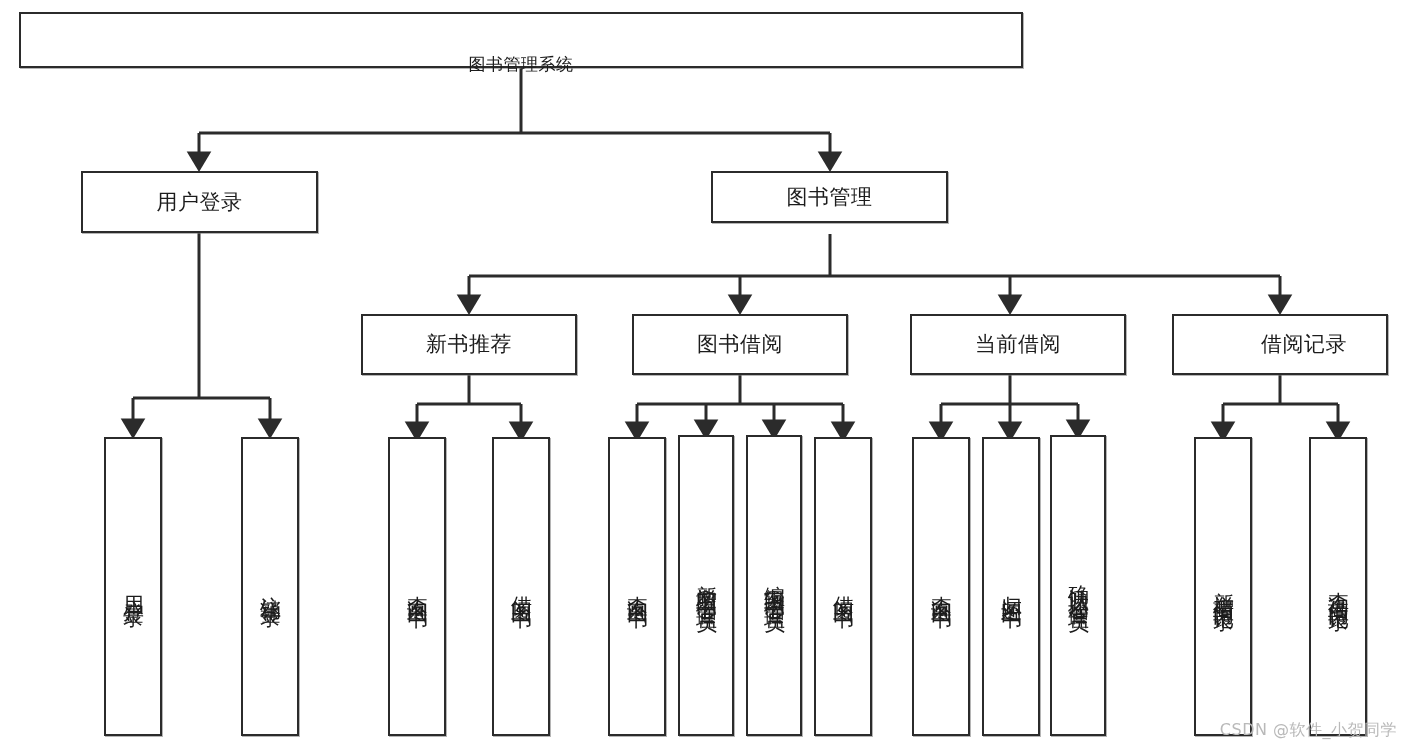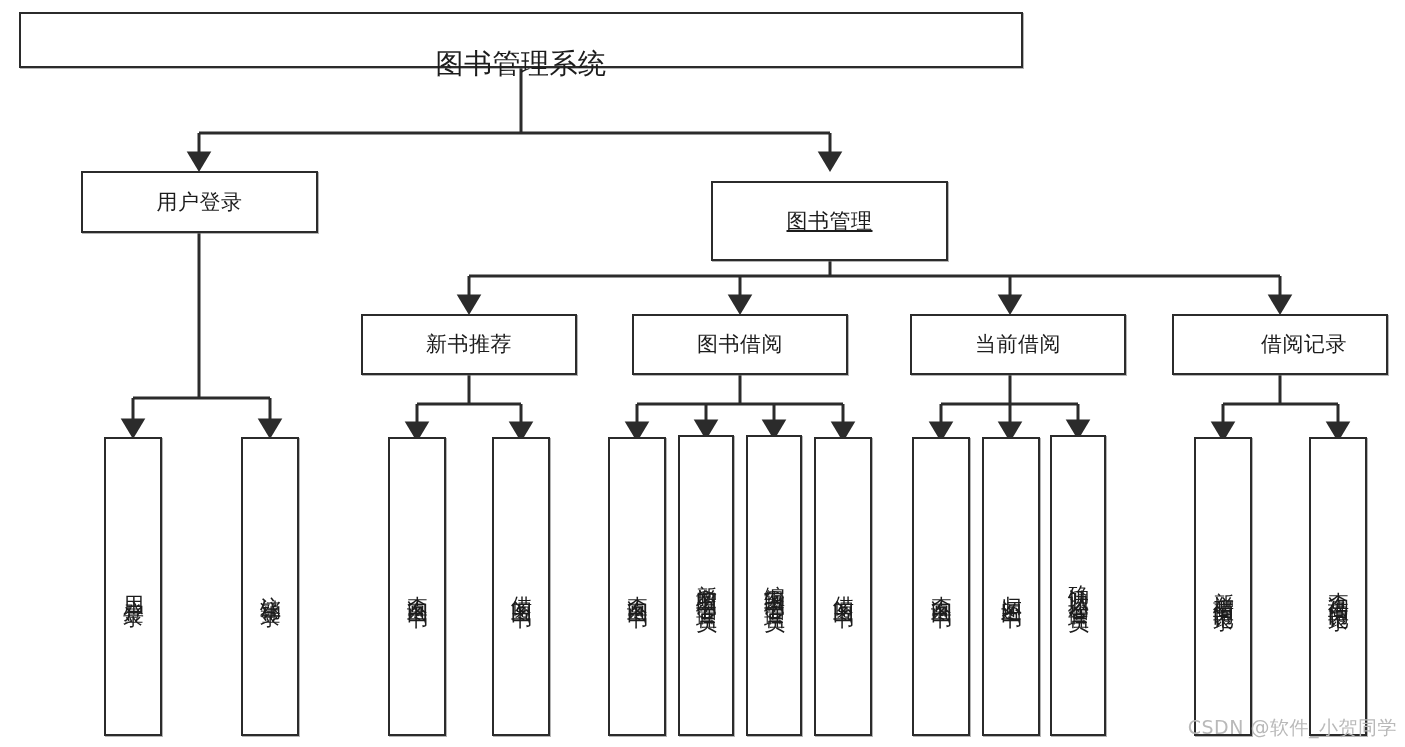--- a/index.html
+++ b/index.html
@@ -42,42 +42,42 @@
     text-align: center;
     line-height: 1.18;
     white-space: pre;
   }
   
   .node.horiz .node-label {
     font-size: 21px;
     letter-spacing: 0.5px;
   }
   .node.root .node-label {
-    font-size: 28px;
+    font-size: 17px;
     margin-top: 48px;
   }
   
   .node.vert {
     align-items: center;
     justify-content: center;
   }
   .node.vert .node-label {
     writing-mode: vertical-rl;
     text-orientation: upright;
     font-size: 21px;
     line-height: 1.0;
     letter-spacing: 4px;
     text-align: center;
     white-space: nowrap;
   }
   #watermark {
     position: absolute;
     right: 8px;
     bottom: 6px;
-    font-size: 19px;
+    font-size: 16px;
     color: #b9b9b9;
     letter-spacing: 0.5px;
     white-space: nowrap;
     user-select: none;
   }
 </style>
 </head>
 <body>
 
 <div id="diagram-root">
@@ -133,21 +133,21 @@
   </svg>
 
   <div class="node horiz root" style="left:19px; top:12px; width:1004px; height:56px;">
     <span class="node-label">图书管理系统</span>
   </div>
 
   <div class="node horiz" style="left:81px; top:171px; width:237px; height:62px;">
     <span class="node-label">用户登录</span>
   </div>
 
-  <div class="node horiz" style="left:711px; top:181px; width:237px; height:80px;text-decoration:underline;">
+  <div class="node horiz" style="left:711px; top:171px; width:237px; height:52px;">
     <span class="node-label">图书管理</span>
   </div>
 
   <div class="node horiz" style="left:361px; top:314px; width:216px; height:61px;">
     <span class="node-label">新书推荐</span>
   </div>
 
   <div class="node horiz" style="left:632px; top:314px; width:216px; height:61px;">
     <span class="node-label">图书借阅</span>
   </div>

